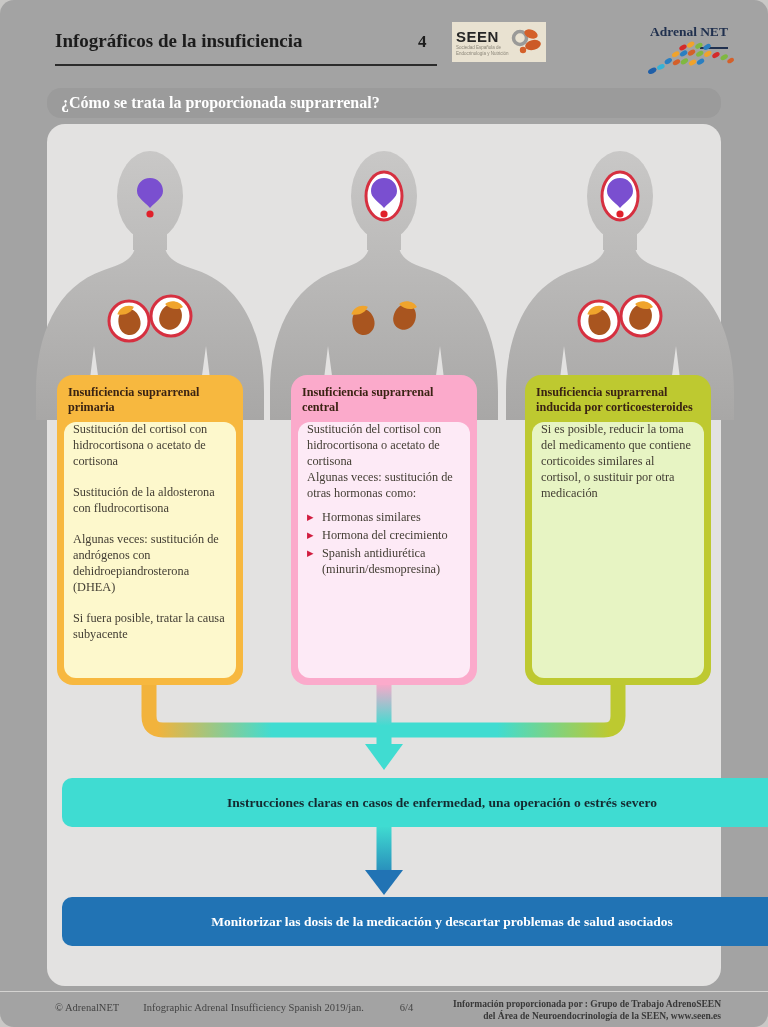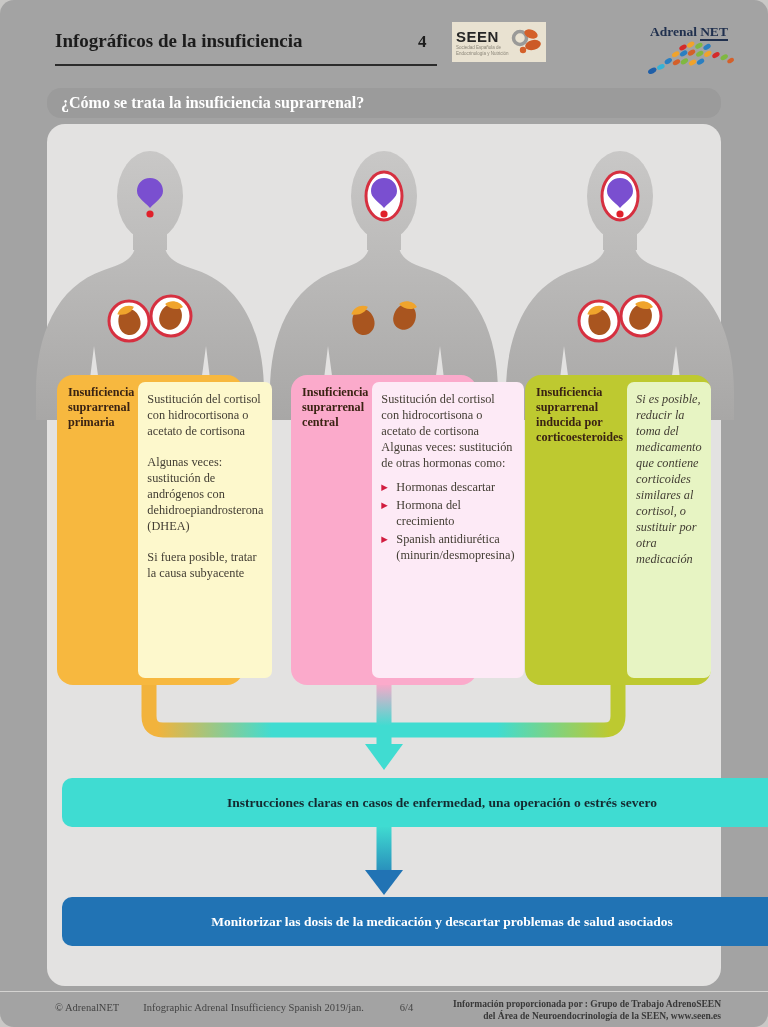--- a/index.html
+++ b/index.html
@@ -15,43 +15,43 @@
   .hdr-title{position:absolute;left:55px;top:30px;font-size:19px;font-weight:bold;color:#1c1c1c;}
   .hdr-number{position:absolute;left:418px;top:32px;font-size:17px;font-weight:bold;color:#1c1c1c;}
   .hdr-rule{position:absolute;left:55px;top:64px;width:382px;height:2px;background:#2b2b2b;}
   .seen-logo{position:absolute;left:452px;top:22px;width:94px;height:40px;background:#e9e2d1;
     display:flex;align-items:center;padding:2px 4px;box-sizing:border-box;}
   .seen-text{display:flex;flex-direction:column;}
   .seen-name{font-family:"Liberation Sans",sans-serif;font-weight:bold;font-size:15px;color:#262626;letter-spacing:.5px;}
   .seen-sub{font-family:"Liberation Sans",sans-serif;font-size:4.5px;color:#8a8578;width:54px;line-height:1.25;}
   .anet-logo{position:absolute;left:638px;top:24px;width:102px;}
   .anet-word{font-size:13.5px;font-weight:bold;color:#20304e;text-align:center;white-space:nowrap;}
-  .anet-word .net{border-bottom:2px solid #20304e;padding-bottom:0px;margin-left:3px;}
+  .anet-word .net{border-bottom:2px solid #20304e;padding-bottom:8px;margin-left:3px;}
 
   
   .qbar{position:absolute;left:47px;top:88px;width:674px;height:30px;background:#9b9b9b;border-radius:14px;
     color:#ffffff;font-weight:bold;font-size:16px;line-height:30px;padding-left:14px;box-sizing:border-box;}
 
   
   .panel{position:absolute;left:47px;top:124px;width:674px;height:862px;background:#e3e2e1;border-radius:18px;}
 
   .figure{position:absolute;top:140px;width:240px;height:280px;z-index:0;}
   .fig-1{left:30px;} .fig-2{left:264px;} .fig-3{left:500px;}
 
   
   .col{position:absolute;top:375px;width:186px;height:310px;border-radius:16px;z-index:2;
-    display:flex;flex-direction:row;padding:7px;box-sizing:border-box;}
+    display:flex;flex-direction:column;padding:7px;box-sizing:border-box;}
   .col-1{left:57px;background:#f7b83f;}
   .col-2{left:291px;background:#fbaacb;}
   .col-3{left:525px;background:#bec930;}
   .col-title{font-weight:bold;font-size:12.2px;line-height:1.22;color:#3a2313;padding:3px 4px 7px 4px;}
-  .col-body{flex:1;border-radius:7px;padding:10px 9px;font-size:12.3px;line-height:1.3;color:#423d33;box-sizing:border-box;}
+  .col-body{flex:1;border-radius:12px;padding:0 9px;font-size:12.3px;line-height:1.3;color:#423d33;box-sizing:border-box;}
   .col-1 .col-body{background:#fdf8cc;}
   .col-2 .col-body{background:#fdeaf6;}
-  .col-3 .col-body{background:#e7f4c3;font-style:italic;}
+  .col-3 .col-body{background:#e7f4c3;}
   .col-body p{margin:0;}
   .col-1 .col-body p{margin-bottom:15px;}
   .col-1 .col-body p:last-child{margin-bottom:0;}
   .bullets{list-style:none;margin:8px 0 0 0;padding:0;}
   .bullets li{position:relative;padding-left:15px;margin-bottom:2px;}
   .bullets .marker{position:absolute;left:0;top:2px;font-size:8.5px;color:#d11c3f;
     font-family:"DejaVu Sans",sans-serif;}
 
   
   .connector{position:absolute;left:47px;top:680px;z-index:1;}
@@ -165,21 +165,21 @@
         <ellipse cx="54" cy="23" rx="4" ry="2.4" fill="#f0a32c" transform="rotate(-25 54 23)"></ellipse>
         <ellipse cx="62" cy="23" rx="4" ry="2.4" fill="#2a7fc1" transform="rotate(-25 62 23)"></ellipse>
         <ellipse cx="13" cy="27" rx="4.5" ry="2.6" fill="#1f5fa8" transform="rotate(-20 13 27)"></ellipse>
         <ellipse cx="22" cy="24" rx="4" ry="2.4" fill="#35b3d6" transform="rotate(-20 22 24)"></ellipse>
         <ellipse cx="86" cy="21" rx="4" ry="2.4" fill="#7fb841" transform="rotate(-25 86 21)"></ellipse>
         <ellipse cx="92" cy="25" rx="3.6" ry="2.2" fill="#d4602a" transform="rotate(-25 92 25)"></ellipse>
       </g>
     </svg>
   </div>
 
-  <div class="qbar">¿Cómo se trata la insuficiencia suprarrenal?</div>
+  <div class="qbar">¿Cómo se trata la proporcionada suprarrenal?</div>
 
   <div class="panel"></div>
 
   <svg class="figure fig-1" viewBox="0 0 240 280">
     <use href="#sil-body" xlink:href="#sil-body"></use>
     <use href="#sil-gaps" xlink:href="#sil-gaps"></use>
     <use href="#brain-icon-g" xlink:href="#brain-icon-g"></use>
     <use href="#kidney-rings-g" xlink:href="#kidney-rings-g"></use>
     <use href="#kidneys-pair" xlink:href="#kidneys-pair"></use>
   </svg>
@@ -214,32 +214,33 @@
     <rect x="12.5" y="0" width="15" height="46" fill="url(#g-tb)"></rect>
     <polygon points="1,44 39,44 20,69" fill="#2173b4"></polygon>
   </svg>
 
   <div class="banner banner-blue">Monitorizar las dosis de la medicación y descartar problemas de salud asociados</div>
 
   <div class="col col-1">
     <div class="col-title">Insuficiencia suprarrenal primaria</div>
     <div class="col-body">
       <p>Sustitución del cortisol con hidrocortisona o acetato de cortisona</p>
+      <p>Sustitución de la aldosterona con fludrocortisona</p>
       <p>Algunas veces: sustitución de andrógenos con dehidroepiandrosterona (DHEA)</p>
       <p>Si fuera posible, tratar la causa subyacente</p>
     </div>
   </div>
 
   <div class="col col-2">
     <div class="col-title">Insuficiencia suprarrenal central</div>
     <div class="col-body">
       <p>Sustitución del cortisol con hidrocortisona o acetato de cortisona</p>
       <p>Algunas veces: sustitución de otras hormonas como:</p>
       <ul class="bullets">
-        <li><span class="marker">▶</span><span>Hormonas descartar</span></li>
+        <li><span class="marker">▶</span><span>Hormonas similares</span></li>
         <li><span class="marker">▶</span><span>Hormona del crecimiento</span></li>
         <li><span class="marker">▶</span><span>Spanish antidiurética (minurin/desmopresina)</span></li>
       </ul>
     </div>
   </div>
 
   <div class="col col-3">
     <div class="col-title">Insuficiencia suprarrenal inducida por corticoesteroides</div>
     <div class="col-body">
       <p>Si es posible, reducir la toma del medicamento que contiene corticoides similares al cortisol, o sustituir por otra medicación</p>

